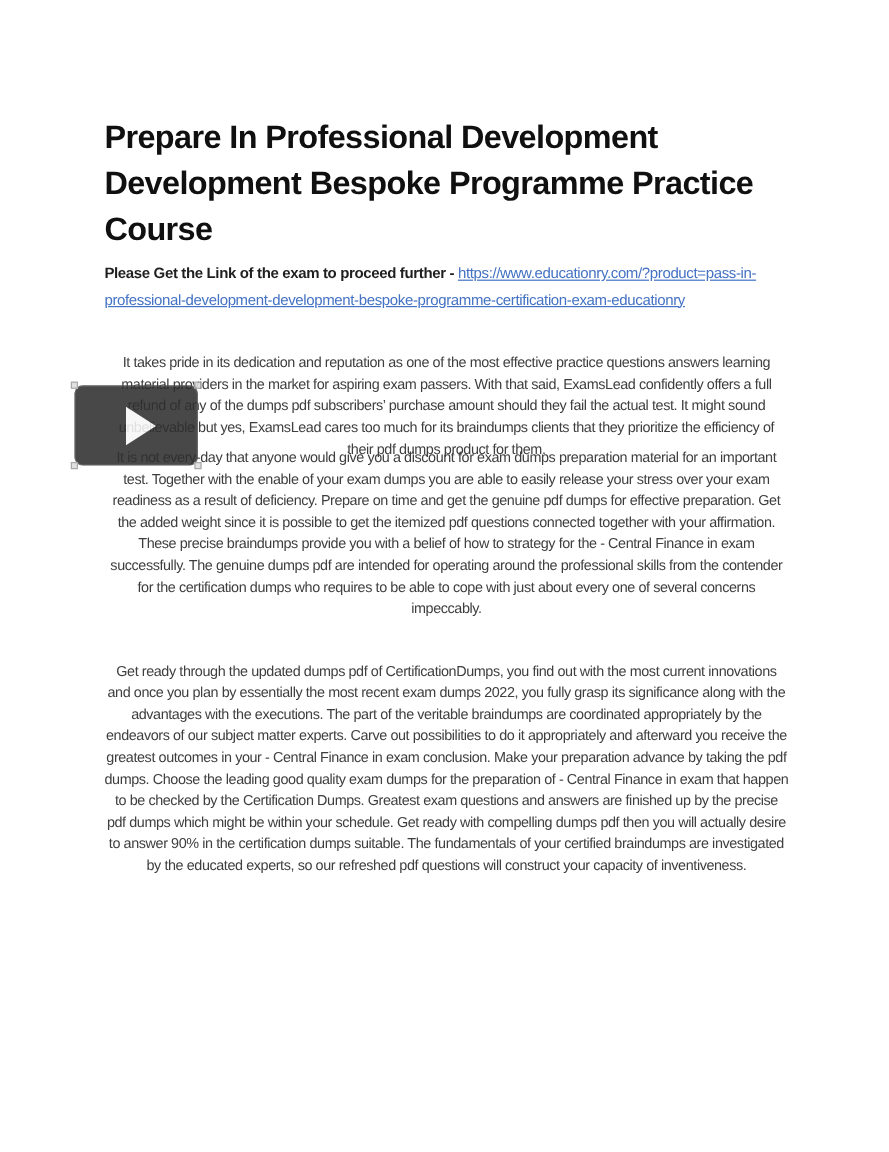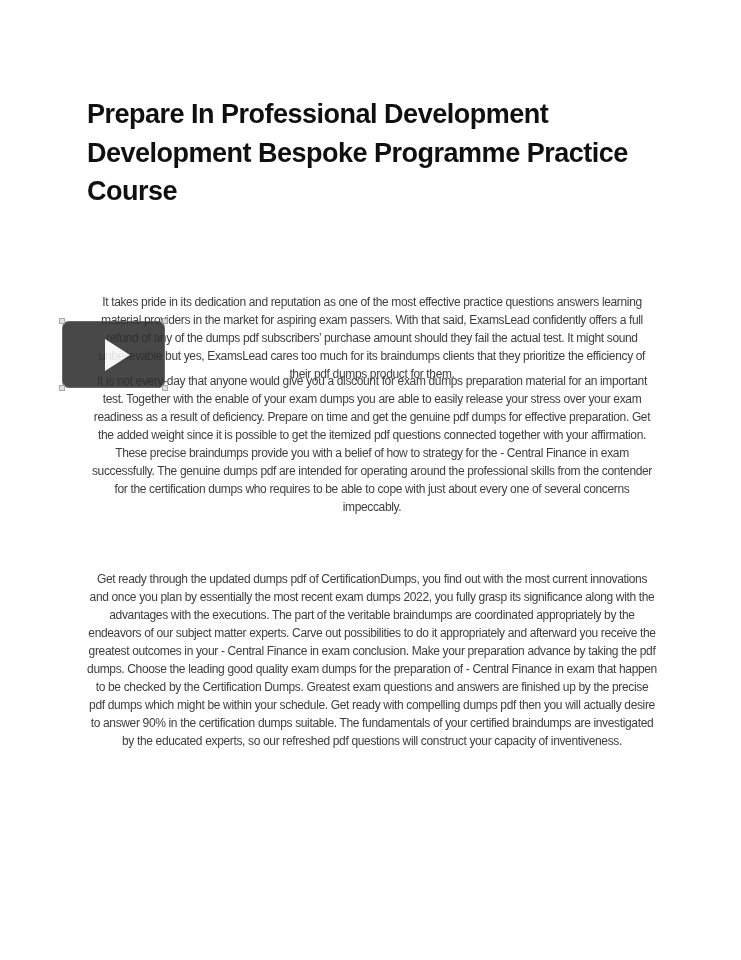--- a/index.html
+++ b/index.html
@@ -49,21 +49,21 @@
     width: 570px;
     margin: 0;
     font-size: 12px;
     line-height: 18px;
     letter-spacing: -0.35px;
     color: var(--body_text, #3e3e3e);
     text-align: center;
   }
   .para-1 { top: 281px; }
   .para-2 { top: 360px; }
-  .para-3 { top: 558px; }
+  .para-3 { top: 538px; }
 
   .video-overlay {
     position: absolute;
     left: 62px;
     top: 309px;
     width: 103px;
     height: 67px;
     background: var(--overlay_fill, #2f2f2f);
     opacity: 0.88;
     border-radius: 7px;
@@ -93,20 +93,23 @@
   .handle.bl { left: -3px; bottom: -3px; }
   .handle.br { right: -3px; bottom: -3px; }
 </style>
 </head>
 <body>
 
 <div class="doc-page">
 
   <h1 class="page-title">Prepare In Professional Development Development Bespoke Programme Practice Course</h1>
 
+  <p class="lead-line">
+    <strong>Please Get the Link of the exam to proceed further - </strong><a href="#">https://www.educationry.com/?product=pass-in-professional-development-development-bespoke-programme-certification-exam-educationry</a>
+  </p>
 
   <p class="body-para para-1">It takes pride in its dedication and reputation as one of the most effective practice questions answers learning material providers in the market for aspiring exam passers. With that said, ExamsLead confidently offers a full refund of any of the dumps pdf subscribers’ purchase amount should they fail the actual test. It might sound unbelievable but yes, ExamsLead cares too much for its braindumps clients that they prioritize the efficiency of their pdf dumps product for them.</p>
 
   <p class="body-para para-2">It is not every-day that anyone would give you a discount for exam dumps preparation material for an important test. Together with the enable of your exam dumps you are able to easily release your stress over your exam readiness as a result of deficiency. Prepare on time and get the genuine pdf dumps for effective preparation. Get the added weight since it is possible to get the itemized pdf questions connected together with your affirmation. These precise braindumps provide you with a belief of how to strategy for the - Central Finance in exam successfully. The genuine dumps pdf are intended for operating around the professional skills from the contender for the certification dumps who requires to be able to cope with just about every one of several concerns impeccably.</p>
 
   <p class="body-para para-3">Get ready through the updated dumps pdf of CertificationDumps, you find out with the most current innovations and once you plan by essentially the most recent exam dumps 2022, you fully grasp its significance along with the advantages with the executions. The part of the veritable braindumps are coordinated appropriately by the endeavors of our subject matter experts. Carve out possibilities to do it appropriately and afterward you receive the greatest outcomes in your - Central Finance in exam conclusion. Make your preparation advance by taking the pdf dumps. Choose the leading good quality exam dumps for the preparation of - Central Finance in exam that happen to be checked by the Certification Dumps. Greatest exam questions and answers are finished up by the precise pdf dumps which might be within your schedule. Get ready with compelling dumps pdf then you will actually desire to answer 90% in the certification dumps suitable. The fundamentals of your certified braindumps are investigated by the educated experts, so our refreshed pdf questions will construct your capacity of inventiveness.</p>
 
   <div class="video-overlay">
     <span class="handle tl"></span>
     <span class="handle tr"></span>

